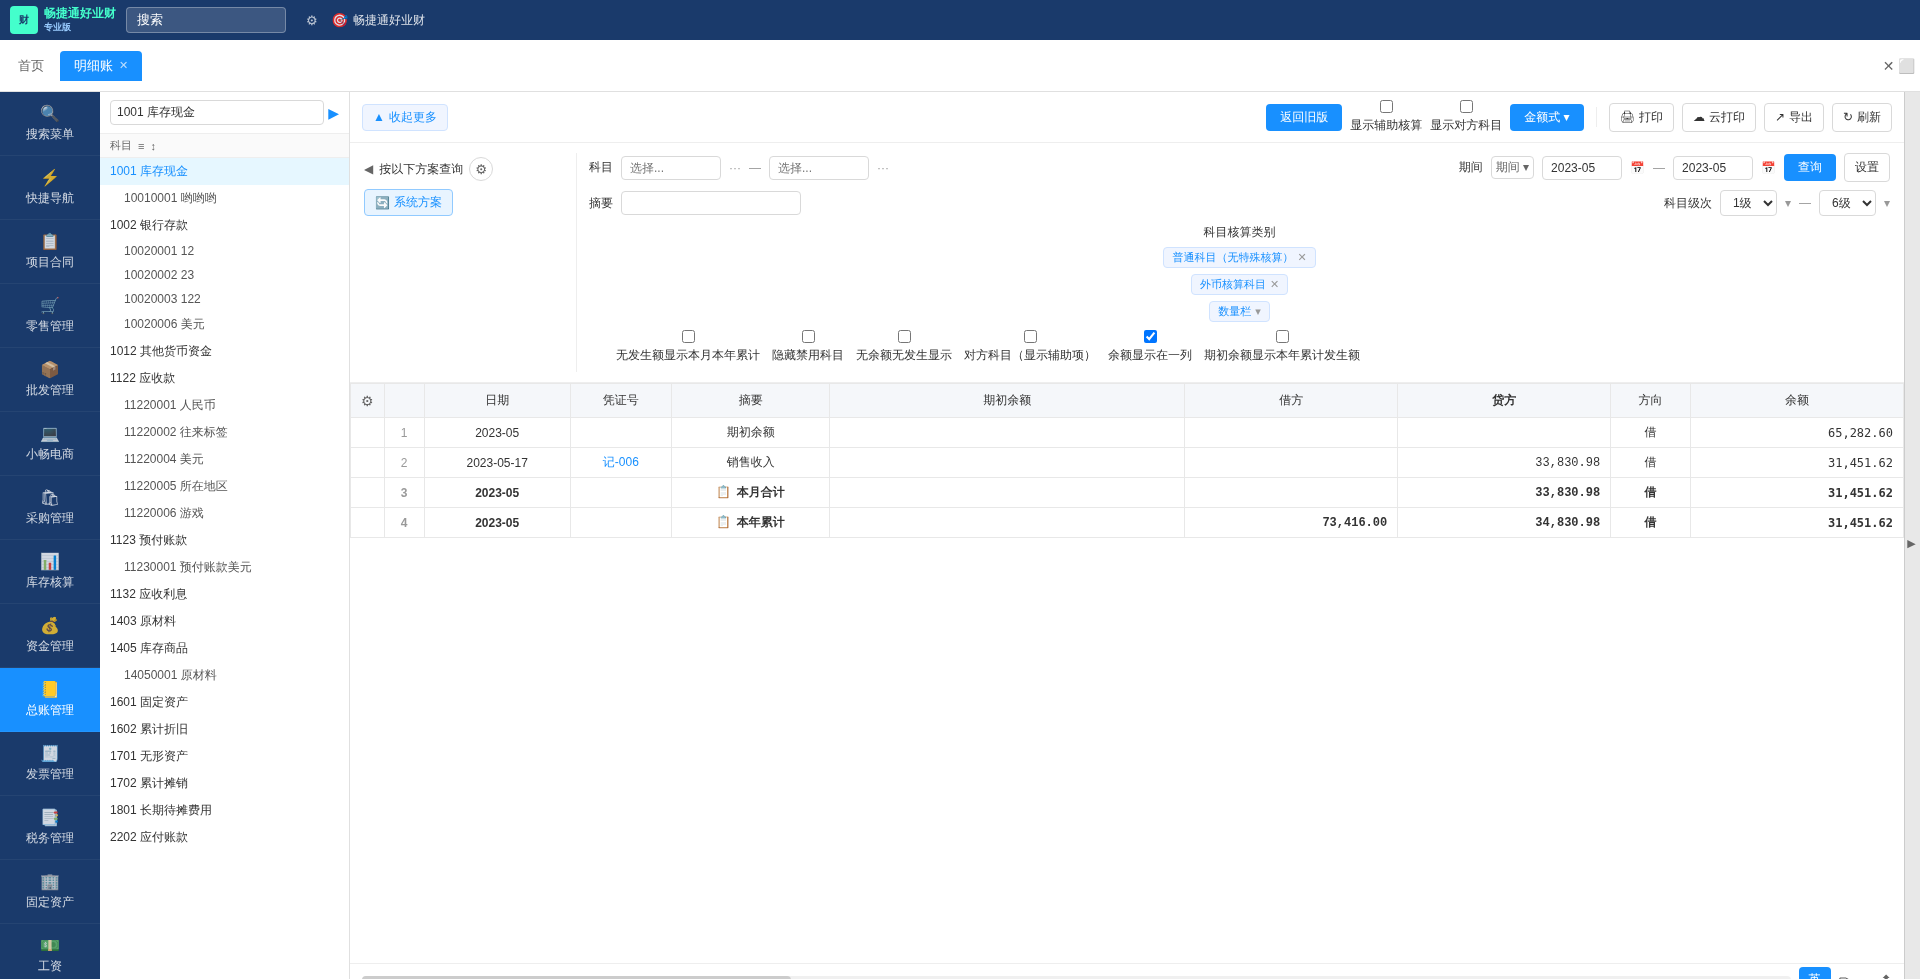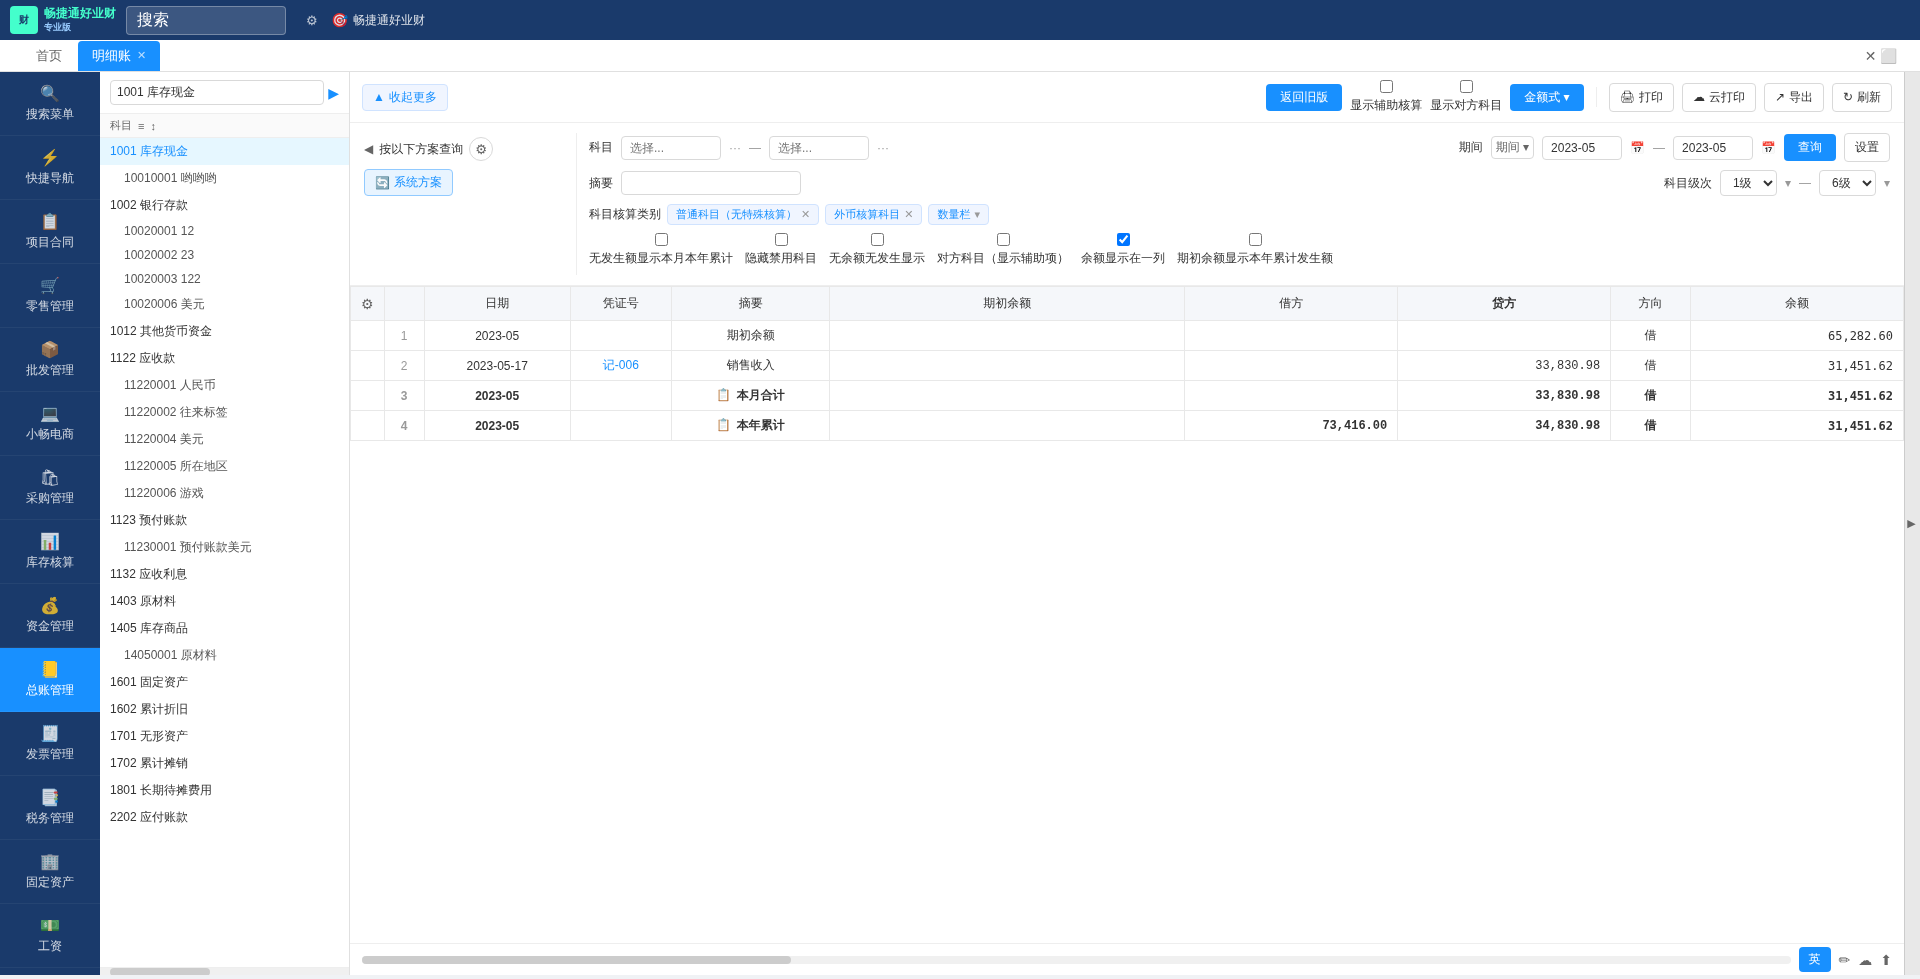--- a/index.html
+++ b/index.html
@@ -2,31 +2,31 @@
 <html><head>
   <meta charset="utf-8">
   <style>
     * { box-sizing: border-box; margin: 0; padding: 0; }
     body { font-family: 'Microsoft YaHei', 'PingFang SC', Arial, sans-serif; font-size: 12px; background: #f0f2f5; color: #333; overflow: hidden; height: 979px; }
 
     
     .top-bar { display: flex; align-items: center; background: #1a3a6b; height: 40px; padding: 0 10px; color: #fff; gap: 10px; }
     .logo { display: flex; align-items: center; gap: 6px; color: #4fc; font-weight: bold; font-size: 14px; min-width: 100px; }
     .logo-icon { width: 28px; height: 28px; background: #4fc; border-radius: 4px; display: flex; align-items: center; justify-content: center; color: #1a3a6b; font-weight: bold; font-size: 10px; }
-    .search-bar { background: rgba(255,255,255,0.15); border: 1px solid rgba(255,255,255,0.3); border-radius: 4px; padding: 3px 10px; color: #fff; width: 160px; cursor: pointer; font-size: 16px; }
+    .search-bar { background: rgba(255,255,255,0.15); border: 1px solid rgba(255,255,255,0.3); border-radius: 4px; padding: 3px 10px; color: #fff; width: 160px; cursor: pointer; font-size: 13px; }
     .top-actions { display: flex; align-items: center; gap: 4px; margin-left: 6px; }
     .top-icon-btn { background: none; border: none; color: rgba(255,255,255,0.7); cursor: pointer; font-size: 13px; padding: 2px 4px; }
     .demo-btn { display: flex; align-items: center; gap: 4px; color: rgba(255,255,255,0.85); font-size: 12px; cursor: pointer; }
     .top-right { margin-left: auto; display: flex; align-items: center; gap: 16px; color: rgba(255,255,255,0.85); font-size: 12px; }
     .badge-btn { position: relative; cursor: pointer; }
     .badge { position: absolute; top: -6px; right: -8px; background: #f00; color: #fff; border-radius: 8px; font-size: 9px; padding: 0 3px; }
     .avatar { width: 26px; height: 26px; border-radius: 50%; background: #4a90e2; display: inline-flex; align-items: center; justify-content: center; color: #fff; font-size: 11px; }
 
     
-    .tab-bar { display: flex; align-items: center; background: #fff; border-bottom: 1px solid #e0e0e0; padding: 0 22px; height: 32px; gap: 2px; }
+    .tab-bar { display: flex; align-items: center; background: #fff; border-bottom: 1px solid #e0e0e0; padding: 0 4px; height: 52px; gap: 2px; }
     .tab { padding: 6px 14px; cursor: pointer; font-size: 13px; color: #666; border-radius: 4px 4px 0 0; display: flex; align-items: center; gap: 6px; }
     .tab.active { background: #1890ff; color: #fff; align-items: center; }
     .tab-close { font-size: 11px; cursor: pointer; opacity: 0.7; }
     .tab-maximize { margin-left: auto; display: flex; gap: 4px; }
     .tab-maximize button { background: none; border: none; cursor: pointer; font-size: 14px; color: #666; }
 
     
     .main-layout { display: flex; height: calc(979px - 40px - 36px); }
 
     
@@ -334,36 +334,36 @@
               <select class="filter-select">
                 <option>1级</option><option>2级</option><option>3级</option><option>4级</option><option>5级</option><option>6级</option>
               </select>
               <span style="color:#999;cursor:pointer;">▾</span>
               <span class="filter-dash">—</span>
               <select class="filter-select">
                 <option>1级</option><option>2级</option><option>3级</option><option>4级</option><option>5级</option><option selected="">6级</option>
               </select>
               <span style="color:#999;cursor:pointer;">▾</span>
             </div>
-            <div class="filter-row" style="align-items:center;flex-wrap:wrap;gap:6px;">
+            <div class="filter-row" style="align-items:center;flex-wrap:wrap;gap:6px;flex-direction:column;">
               <span class="filter-label">科目核算类别</span>
               <div class="filter-tag">
                 <span>普通科目（无特殊核算）</span>
                 <span class="remove">✕</span>
               </div>
               <div class="filter-tag">
                 <span>外币核算科目</span>
                 <span class="remove">✕</span>
               </div>
               <div class="filter-tag">
                 <span>数量栏</span>
                 <span style="cursor:pointer;color:#999;">▾</span>
               </div>
             </div>
-            <div class="filter-row" style="gap:12px;flex-wrap:wrap;">
+            <div class="filter-row" style="gap:12px;flex-wrap:wrap;margin-left:27px;">
               <label class="check-group">
                 <input type="checkbox" style="">
                 <span>无发生额显示本月本年累计</span>
               </label>
               <label class="check-group">
                 <input type="checkbox" style="">
                 <span>隐藏禁用科目</span>
               </label>
               <label class="check-group">
                 <input type="checkbox" style="">

